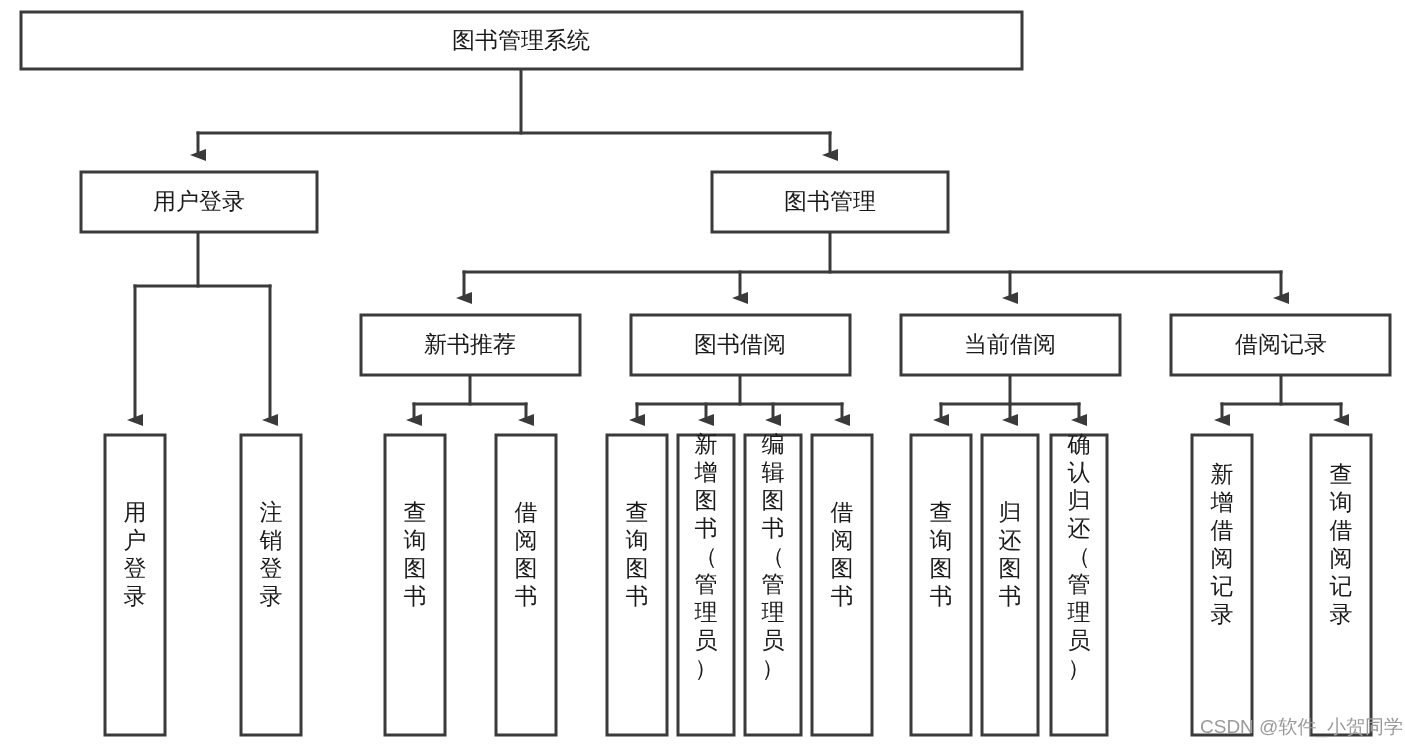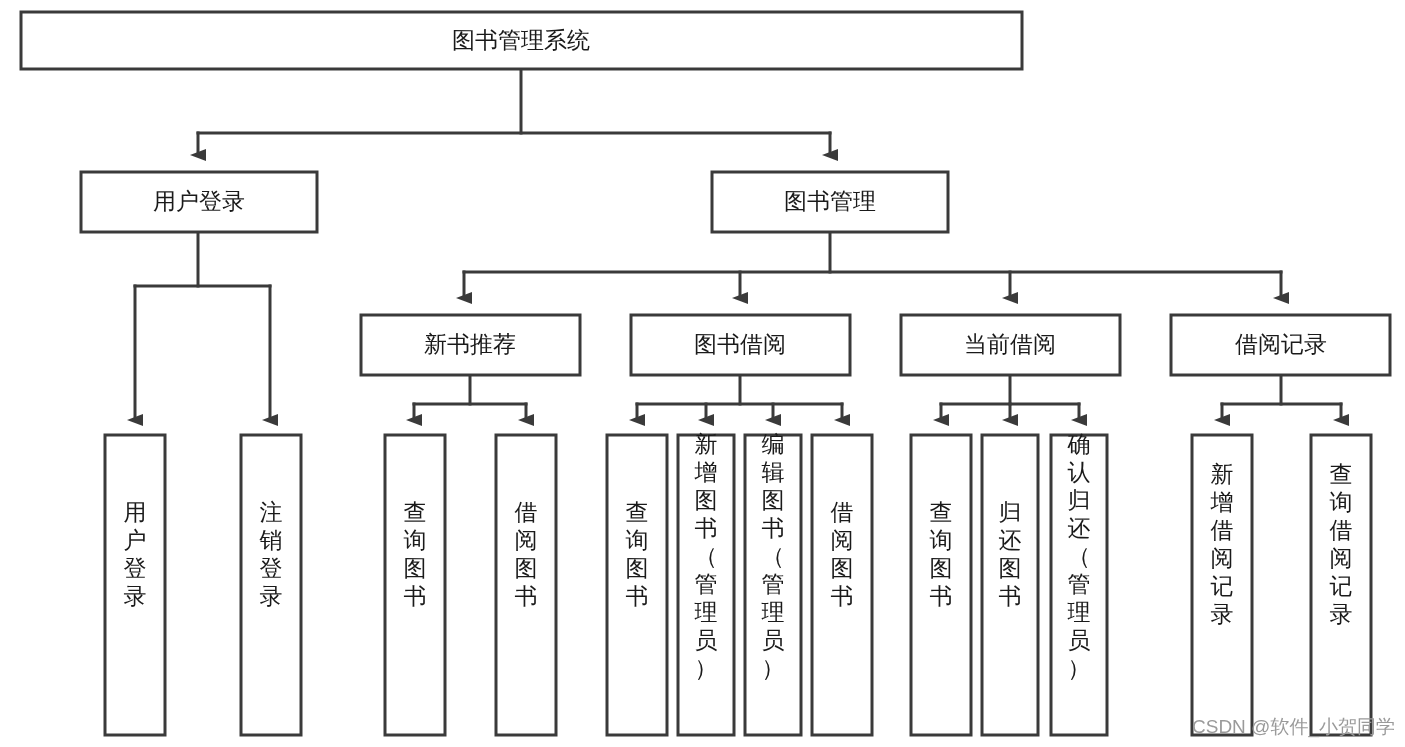--- a/index.html
+++ b/index.html
@@ -4,21 +4,21 @@
 <style>
   html,body{margin:0;padding:0;background:#ffffff;}
   body{font-family:"Liberation Sans","DejaVu Sans",sans-serif;}
   #stage{position:relative;width:1405px;height:747px;background:#ffffff;overflow:hidden;}
   svg#diagram{position:absolute;left:0;top:0;width:1405px;height:747px;display:block;}
   .box-rect{fill:#ffffff;stroke:#3a3a3a;stroke-width:3;}
   .conn{stroke:#3a3a3a;stroke-width:3;fill:none;stroke-linecap:square;}
   .arrow-head{fill:#3a3a3a;stroke:none;}
   .node-label{font-family:"Liberation Sans","DejaVu Sans",sans-serif;font-size:23px;fill:#1a1a1a;text-anchor:middle;dominant-baseline:middle;}
   .leaf-char{font-family:"Liberation Sans","DejaVu Sans",sans-serif;font-size:23px;fill:#1a1a1a;text-anchor:middle;}
-  .watermark{position:absolute;font-family:"Liberation Sans","DejaVu Sans",sans-serif;font-size:19px;color:#9a9a9a;white-space:nowrap;left:1192px;top:714px;}
+  .watermark{position:absolute;font-family:"Liberation Sans","DejaVu Sans",sans-serif;font-size:19px;color:#9a9a9a;white-space:nowrap;left:1192px;top:714px;padding-left:8px;}
 </style>
 </head>
 <body>
 
 <div id="stage">
 
   <svg id="diagram" viewBox="0 0 1405 747">
     <defs>
       <marker id="arw" markerWidth="14" markerHeight="16" refX="3" refY="8" orient="auto" markerUnits="userSpaceOnUse">
         <path class="arrow-head" d="M0,0 L12,0 L6,16 Z"></path>

